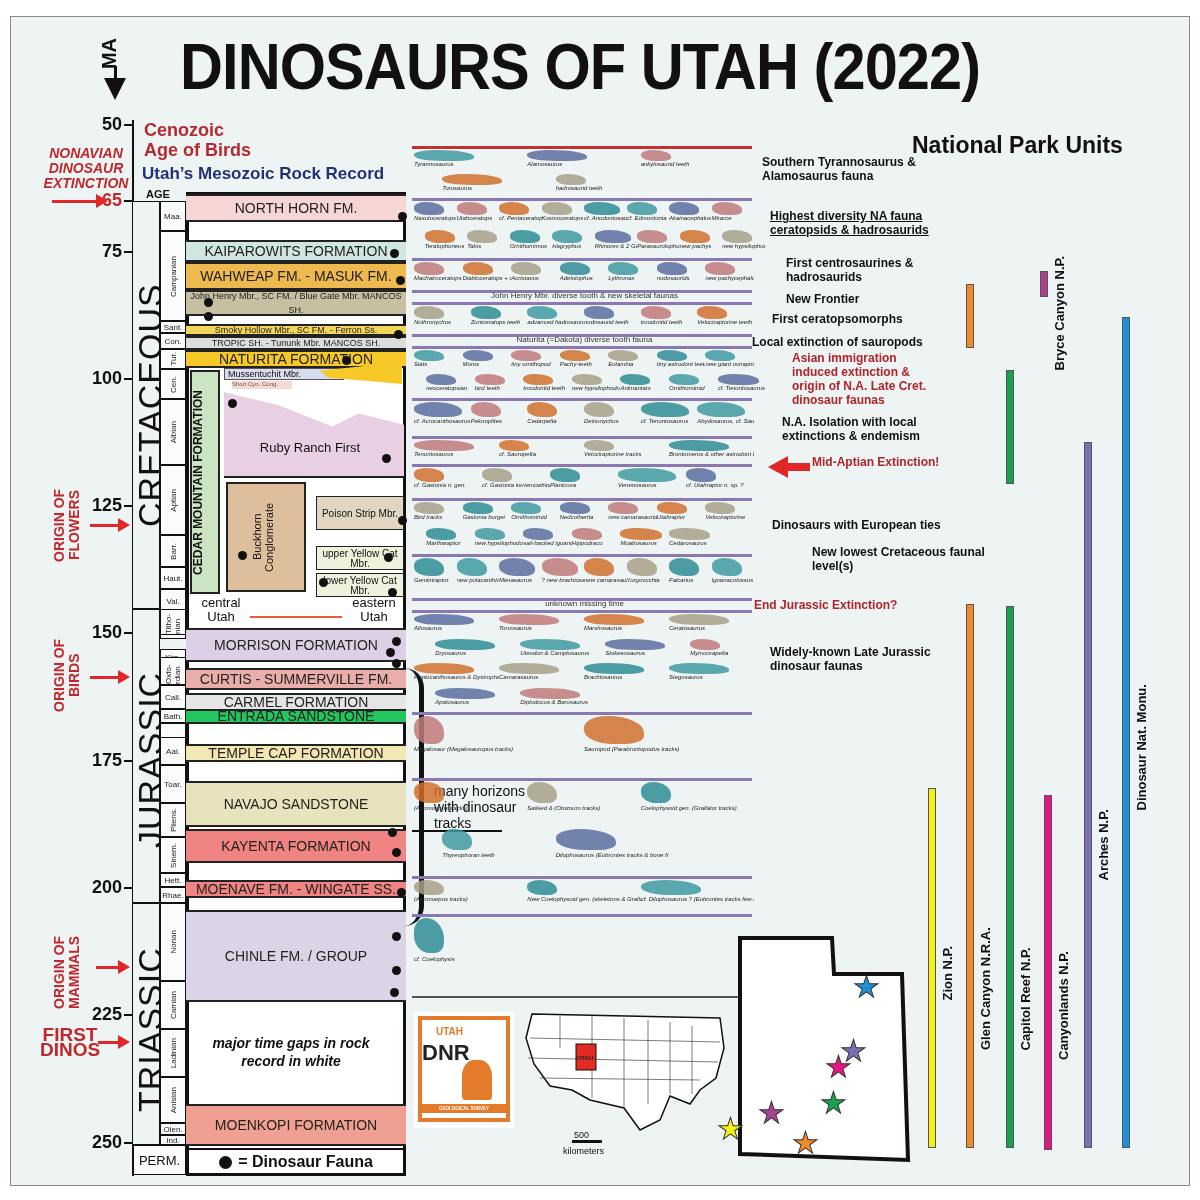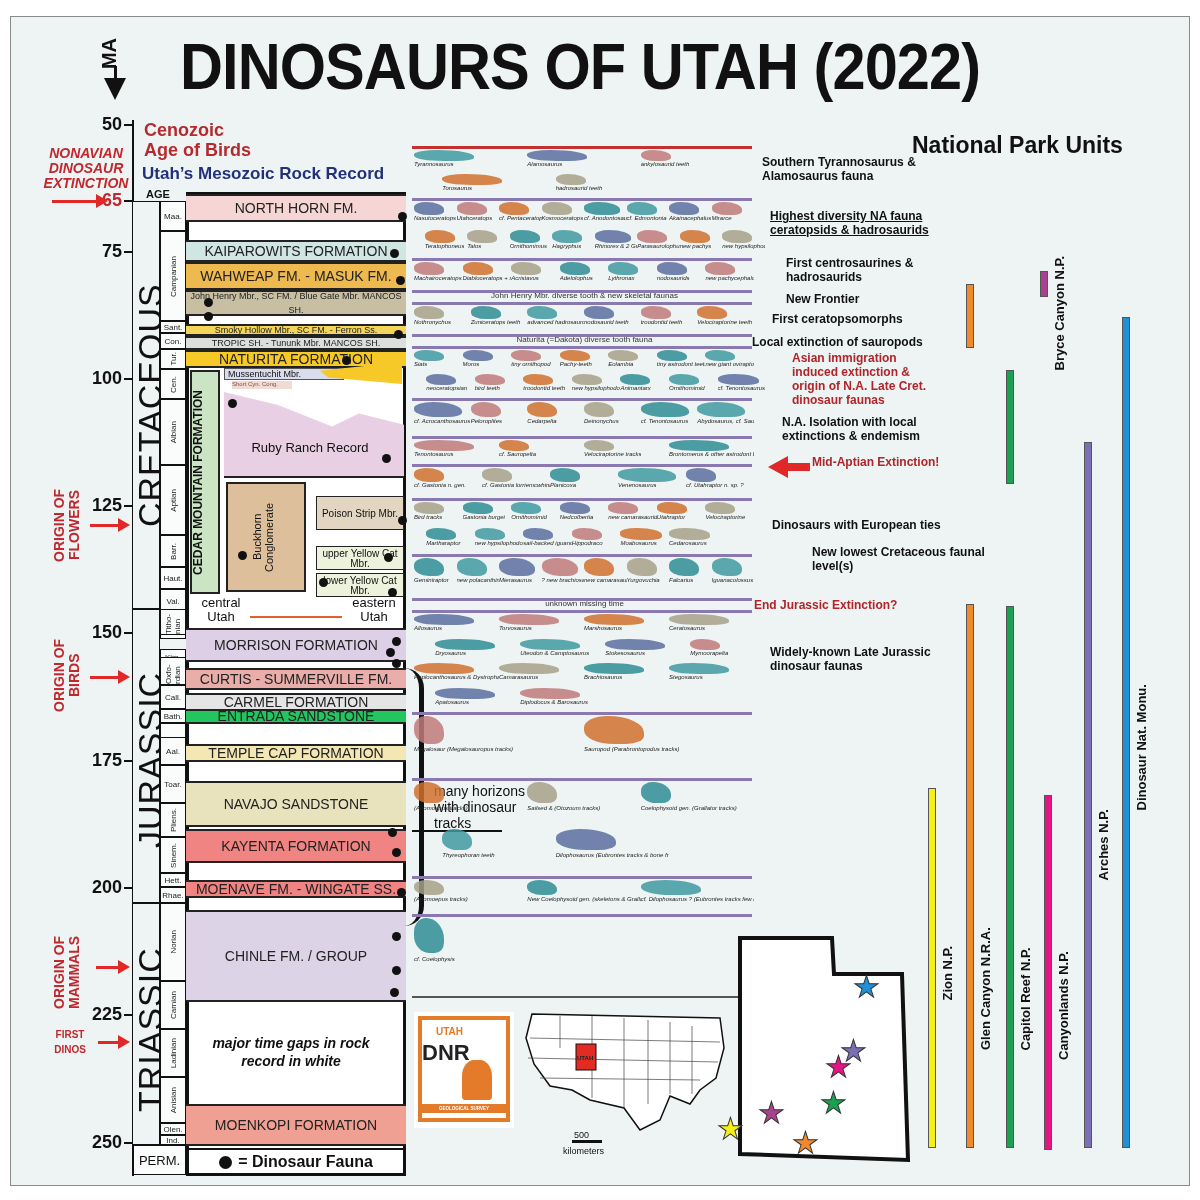--- a/index.html
+++ b/index.html
@@ -85,21 +85,21 @@
   </div>
 
 <div class="event abs" style="left:38px; top:146px; width:96px;font-style:italic;">NONAVIAN DINOSAUR EXTINCTION</div>
 <div class="red-arrow" style="left:52px; top:200px; width:46px;"></div>
 <div class="event vert" style="left:52px; top:470px; height:110px; width:36px;">ORIGIN OF FLOWERS</div>
 <div class="red-arrow" style="left:90px; top:524px; width:30px;"></div>
 <div class="event vert" style="left:52px; top:620px; height:110px; width:36px;">ORIGIN OF BIRDS</div>
 <div class="red-arrow" style="left:90px; top:676px; width:30px;"></div>
 <div class="event vert" style="left:52px; top:912px; height:120px; width:36px;">ORIGIN OF MAMMALS</div>
 <div class="red-arrow" style="left:96px; top:966px; width:24px;"></div>
-<div class="event abs" style="left:40px; top:1027px; width:60px; font-size:10px;">FIRST DINOS</div>
+<div class="event abs" style="left:40px; top:1027px; width:60px; font-size:19px;">FIRST DINOS</div>
 <div class="red-arrow" style="left:98px; top:1041px; width:22px;"></div>
 
 <div class="abs cenozoic">
   <div>Cenozoic</div>
   <div>Age of Birds</div>
 </div>
 <div class="abs rock-record">Utah’s Mesozoic Rock Record</div>
 <div class="abs age-hdr">AGE</div>
 
 <div class="period-col" style="top:201px; height:408px;"></div>
@@ -224,21 +224,21 @@
     <div class="fm" style="top:1104px; height:42px; background:#f0a093;">MOENKOPI FORMATION</div>
   </div>
 
 <div class="abs" style="left:190px; top:370px; width:30px; height:224px; background:#cbe4c3; border:2px solid #222; display:flex; align-items:center; justify-content:center;">
   <span style="writing-mode:vertical-rl; transform:rotate(180deg); font-weight:700; font-size:12px; text-align:center; line-height:13px; width:28px;">CEDAR MOUNTAIN FORMATION</span>
 </div>
 <div class="abs" style="left:224px; top:368px; width:120px; height:12px; background:#d8dcec; border:1px solid #555; font-size:9px; padding-left:3px; line-height:10px;">Mussentuchit Mbr.</div>
 <div class="abs" style="left:320px; top:362px; width:82px; height:22px; background:#f6c928; clip-path: polygon(0 40%, 100% 0, 100% 100%, 10% 70%);"></div>
 <div class="abs" style="left:232px; top:381px; width:60px; height:8px; font-size:6px; color:#8a4a3a; background:#f0dcd4;">Short Cyn. Cong.</div>
 <div class="abs" style="left:224px; top:392px; width:180px; height:86px; background:#e8cfe3; clip-path: polygon(0 0, 30% 15%, 60% 40%, 75% 25%, 100% 38%, 100% 100%, 0 100%); border-bottom:2px solid #222;"></div>
-<div class="abs" style="left:250px; top:440px; width:120px; text-align:center; font-size:13px; line-height:15px;">Ruby Ranch Record</div>
+<div class="abs" style="left:250px; top:440px; width:120px; text-align:center; font-size:13px; line-height:15px;">Ruby Ranch First</div>
 <div class="abs" style="left:226px; top:482px; width:80px; height:110px; background:#ddbf9b; border:2px solid #222; display:flex; align-items:center; justify-content:center;">
   <span style="writing-mode:vertical-rl; transform:rotate(180deg); font-size:11px; text-align:center; width:30px; line-height:12px;">Buckhorn Conglomerate</span>
 </div>
 <div class="abs" style="left:316px; top:496px; width:88px; height:34px; background:#e2d6c3; border:1.5px solid #222; display:flex; align-items:center; justify-content:center; font-size:10px;">Poison Strip Mbr.</div>
 <div class="abs" style="left:316px; top:546px; width:88px; height:24px; background:#edf2dd; border:1.5px solid #222; text-align:center; font-size:10px; line-height:10px; padding-top:2px;">upper Yellow Cat Mbr.</div>
 <div class="abs" style="left:316px; top:573px; width:88px; height:24px; background:#edf2dd; border:1.5px solid #222; text-align:center; font-size:10px; line-height:10px; padding-top:2px;">lower Yellow Cat Mbr.</div>
 <div class="abs" style="left:196px; top:596px; width:50px; text-align:center; font-size:13px; line-height:14px;">central Utah</div>
 <div class="abs" style="left:346px; top:596px; width:56px; text-align:center; font-size:13px; line-height:14px;">eastern Utah</div>
 <div class="abs" style="left:250px; top:616px; width:92px; height:2px; background:#e06030;"></div>
 

